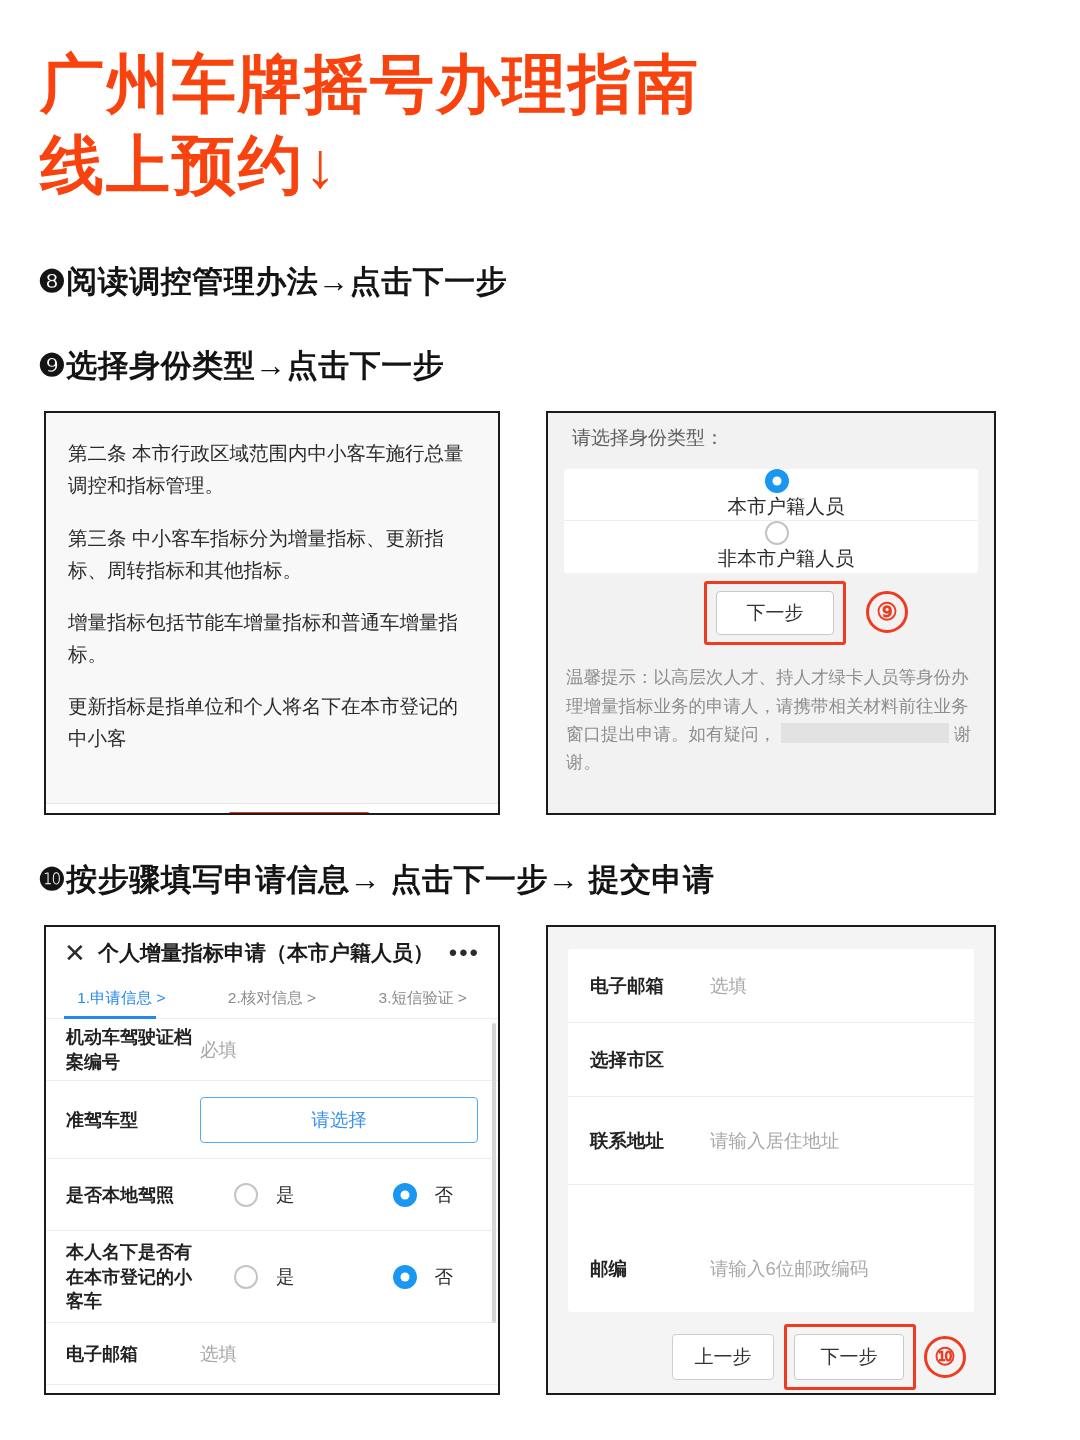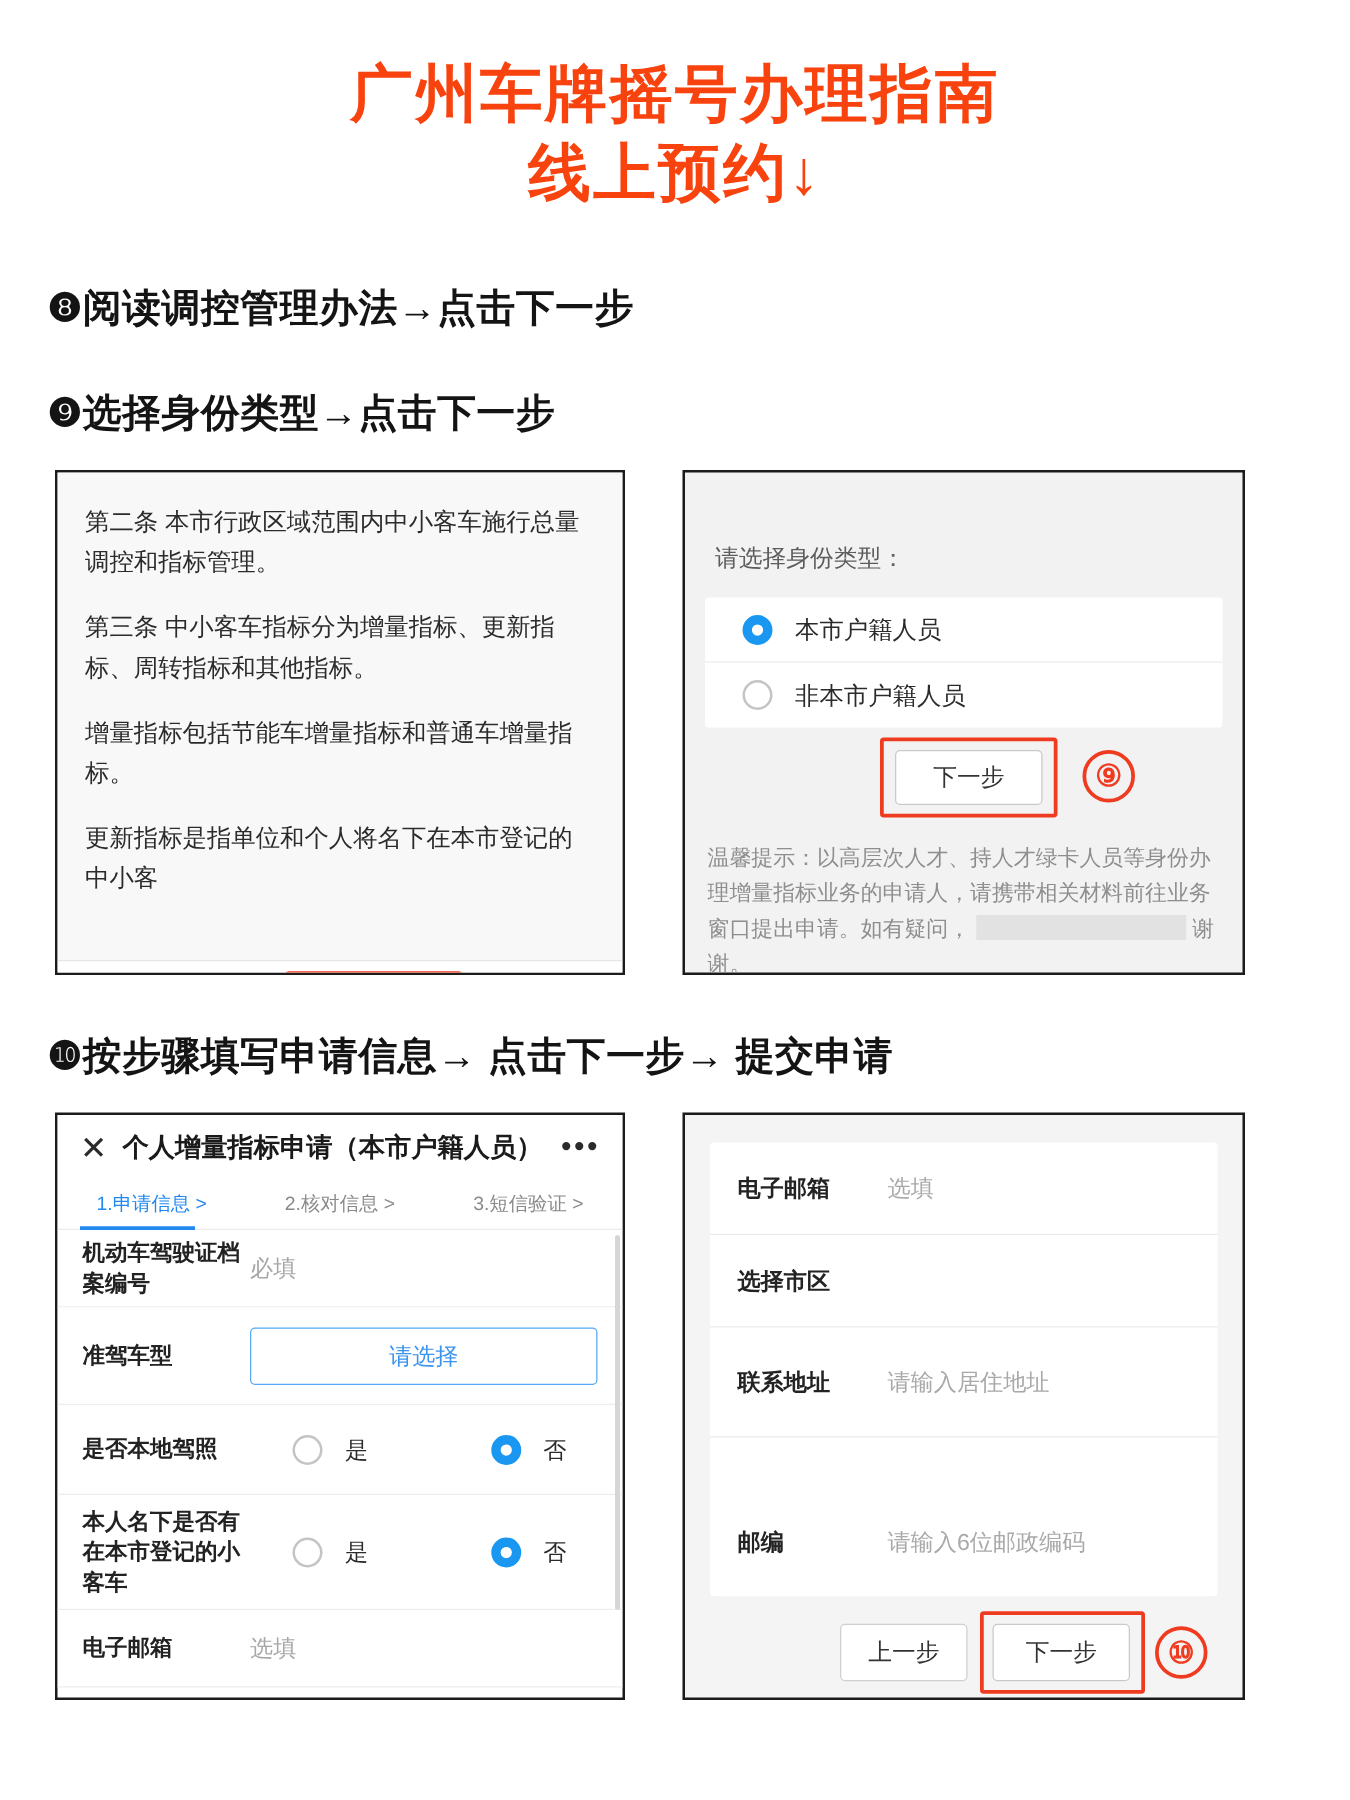--- a/index.html
+++ b/index.html
@@ -14,25 +14,24 @@
     overflow: hidden;
   }
 
   
   .title-block {
     padding: 44px 40px 0 40px;
   }
   .title-line {
     color: #f8430f;
     font-weight: bold;
-    font-size: 50px;
+    font-size: 64px;
     line-height: 1.26;
     letter-spacing: 2px;
     white-space: nowrap;
-    text-align: center;
   }
 
   
   .step-head {
     font-size: 31px;
     font-weight: bold;
     color: #141414;
     letter-spacing: 0.5px;
     margin: 0 0 0 38px;
   }
@@ -101,35 +100,35 @@
     font-size: 24px;
     font-weight: bold;
     display: flex; align-items: center; justify-content: center;
   }
 
   
   .idt-head {
     padding: 12px 0 18px 24px;
     font-size: 19px;
     color: #5d5d5d;
-    margin-top: 44px;
   }
   .idt-list {
     background: #fff;
     margin: 0 16px;
     border-radius: 3px;
   }
   .idt-item {
     height: 52px;
     display: flex;
     align-items: center;
     padding-left: 30px;
     font-size: 19.5px;
     color: #2b2b2b;
     border-bottom: 1px solid #ededed;
+    flex-direction: column;
   }
   .idt-item:last-child { border-bottom: none; }
   .radio {
     width: 24px; height: 24px;
     border-radius: 50%;
     border: 2px solid #c4c4c4;
     margin-right: 18px;
     flex: none;
     position: relative;
     background: #fff;

